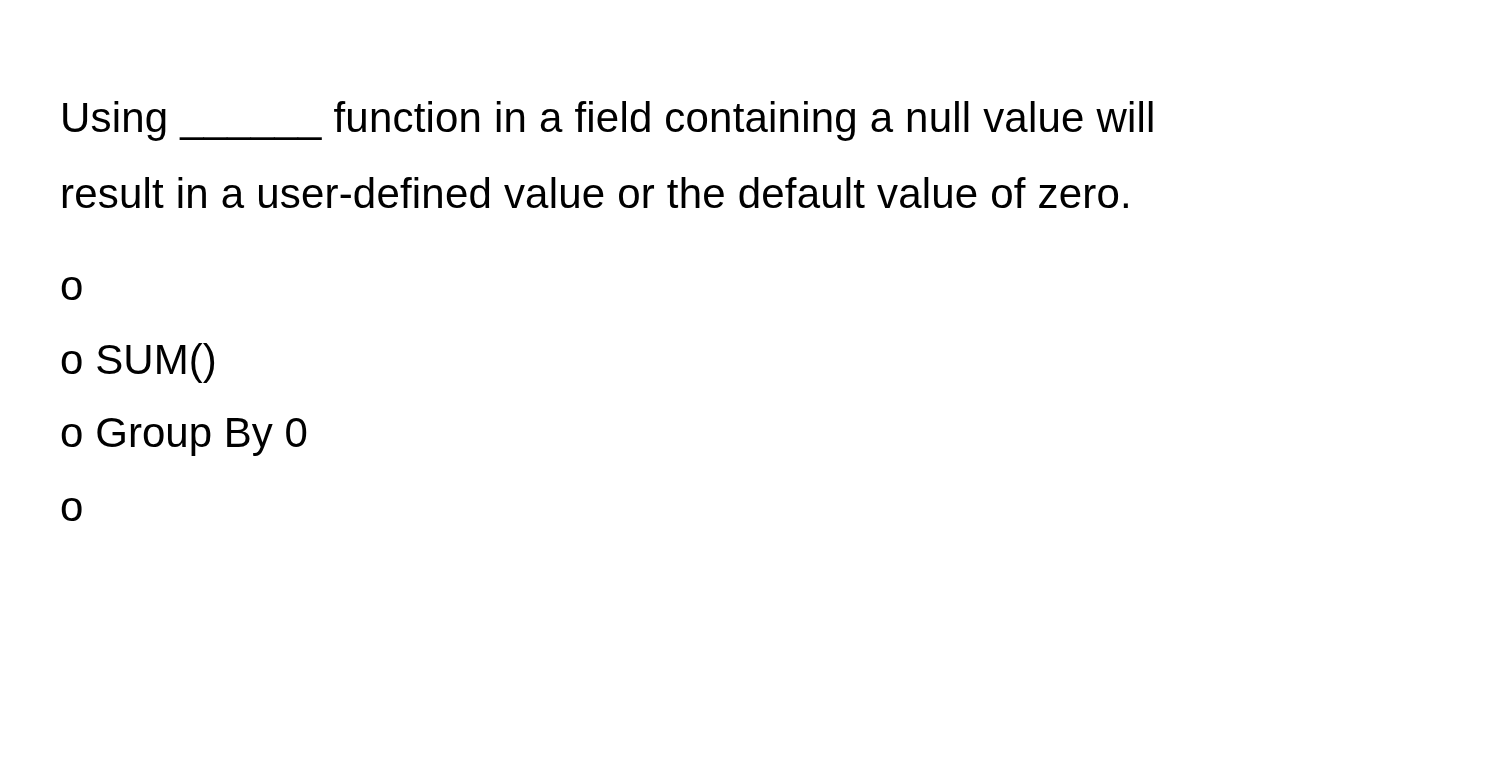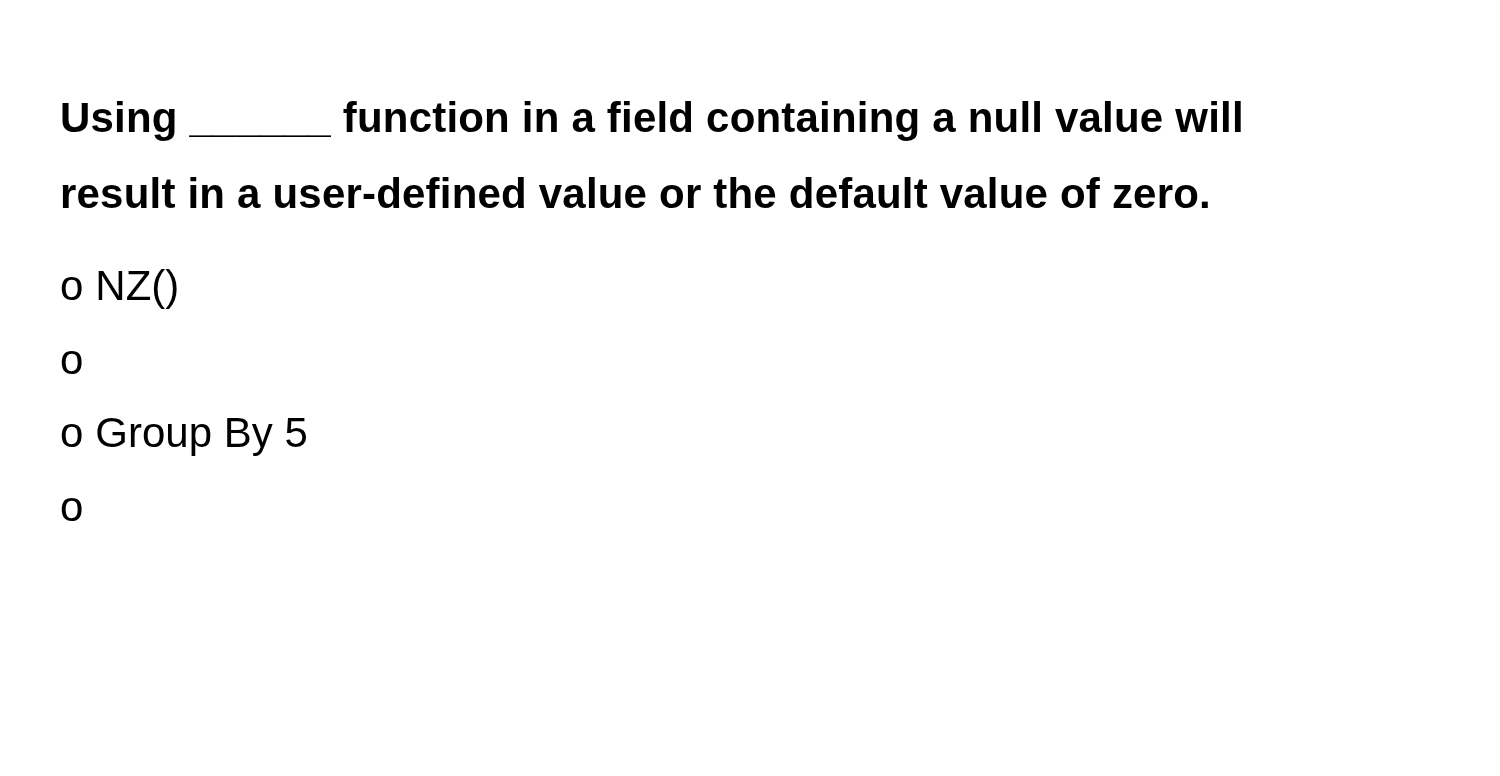--- a/index.html
+++ b/index.html
@@ -14,21 +14,21 @@
       font-family: Arial, Helvetica, sans-serif;
       padding: 80px 60px 40px 60px;
       color: #000000;
     }
     .question-container {
       max-width: 1200px;
     }
     .question-text {
       font-size: 42px;
       line-height: 1.8;
-      font-weight: 700;
+      font-weight: 400;
       margin-bottom: 18px;
       letter-spacing: 0.2px;
     }
     .options-list {
       margin-top: 8px;
     }
     .option-item {
       font-size: 42px;
       line-height: 1.75;
       font-weight: 400;
@@ -43,26 +43,26 @@
     }
   </style>
 </head>
 <body>
 
 <div class="question-container">
   <div class="question-text">Using ______ function in a field containing a null value will result in a user-defined value or the default value of zero.</div>
   <div class="options-list">
     <div class="option-item">
       <span class="option-marker">o</span>
-      <span class="option-text">NZ()</span>
     </div>
     <div class="option-item">
       <span class="option-marker">o</span>
+      <span class="option-text">SUM()</span>
     </div>
     <div class="option-item">
       <span class="option-marker">o</span>
-      <span class="option-text">Group By 5</span>
+      <span class="option-text">Group By 0</span>
     </div>
     <div class="option-item">
       <span class="option-marker">o</span>
     </div>
   </div>
 </div>
 
 </body></html>

